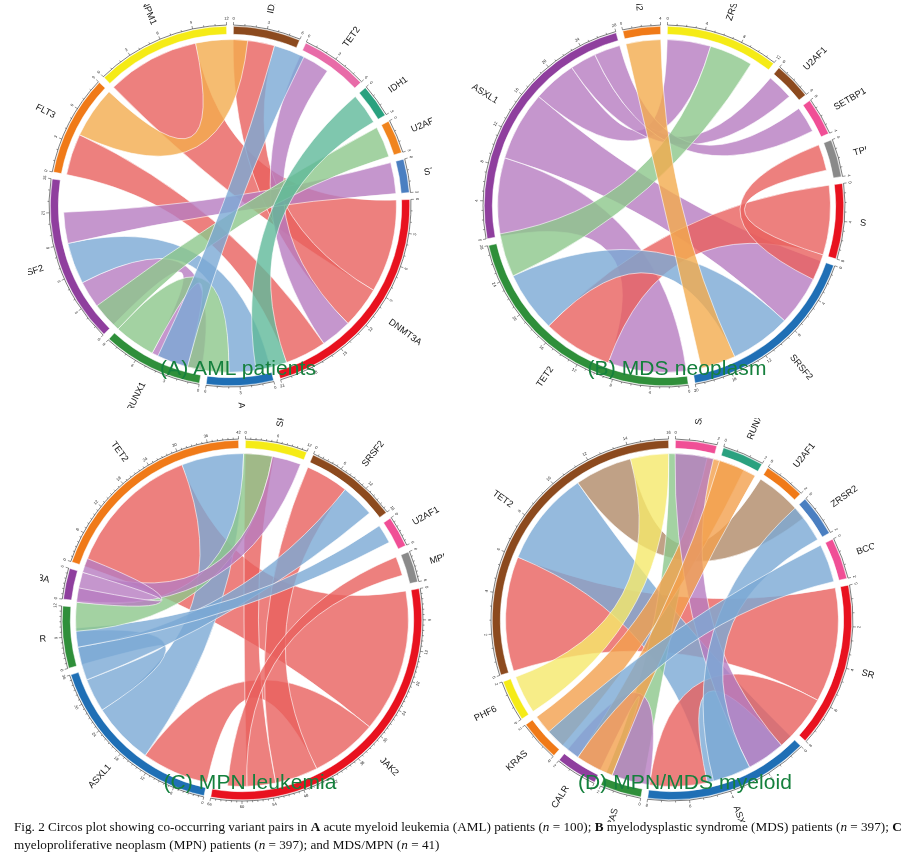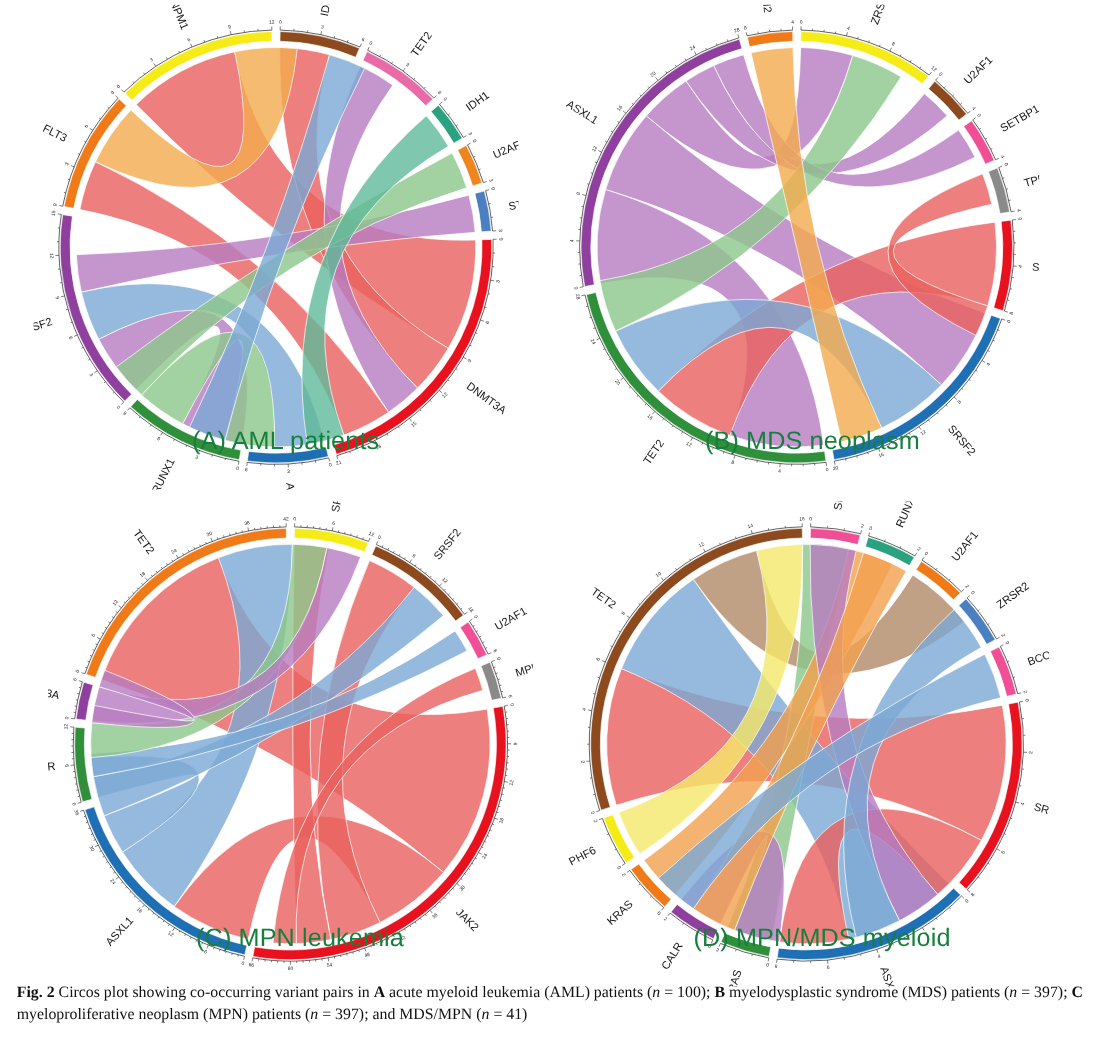--- a/index.html
+++ b/index.html
@@ -10,21 +10,21 @@
   .panel-caption{position:absolute;width:100%;text-align:center;font-family:"Liberation Sans",sans-serif;
       font-size:21px;color:#15803d;letter-spacing:.1px;}
   #panelA{left:28px;top:4px;width:420px;height:400px;}
   #panelB{left:462px;top:4px;width:430px;height:400px;}
   #panelC{left:40px;top:418px;width:420px;height:400px;}
   #panelD{left:470px;top:418px;width:430px;height:400px;}
   .caption-block{position:absolute;left:14px;top:818px;width:890px;
       font-family:"Liberation Serif",serif;font-size:13.2px;line-height:18px;color:#101010;}
   .caption-block b{font-weight:700;}
   .caption-block i{font-style:italic;}
-  .cap-title{font-weight:700;}
+  .cap-title{font-weight:400;}
   svg{display:block;}
   .gene-label{font-family:"Liberation Sans",sans-serif;font-size:9.3px;fill:#161616;}
   .tick-label{font-family:"Liberation Sans",sans-serif;font-size:4.1px;fill:#222;}
   .axis-line{stroke:#111;stroke-width:.55;}
   .tickmark{stroke:#111;stroke-width:.45;}
 </style>
 </head>
 <body>
 
 <div class="figure">

